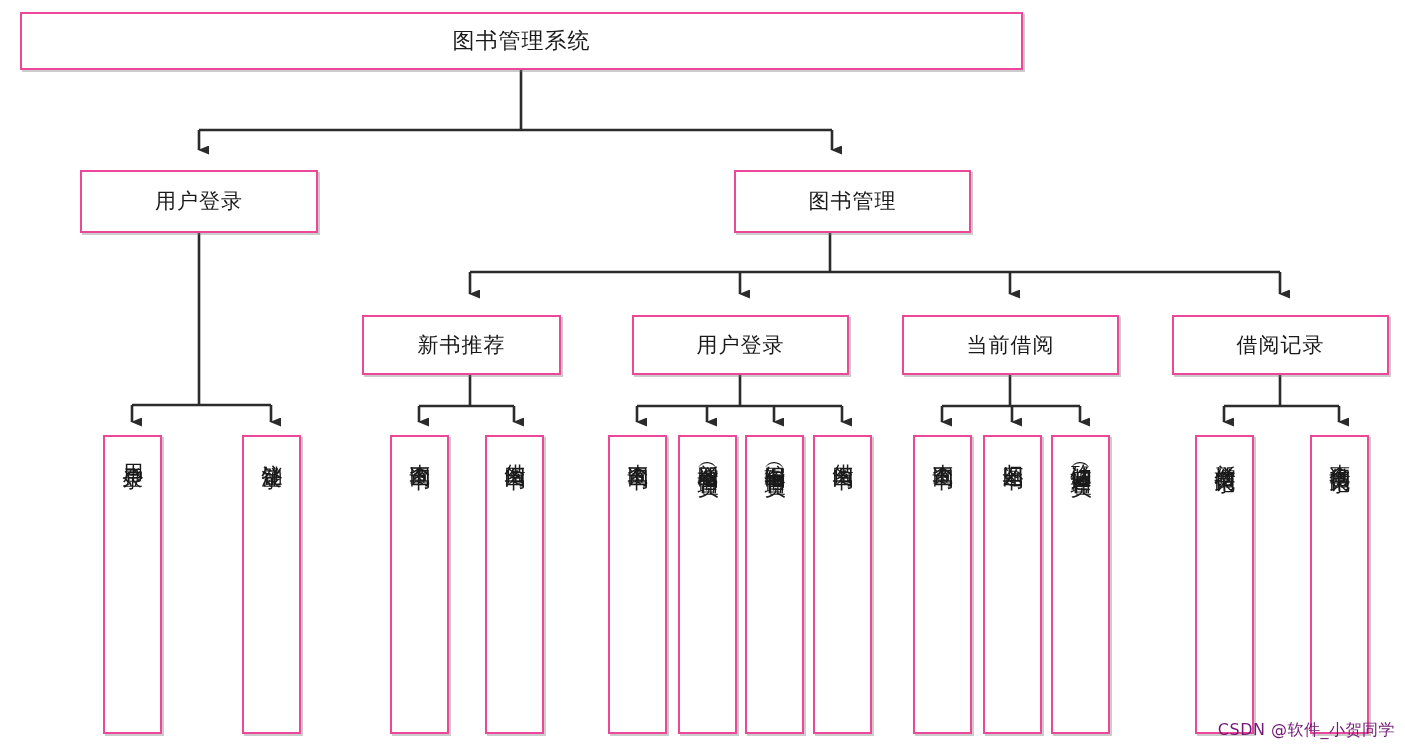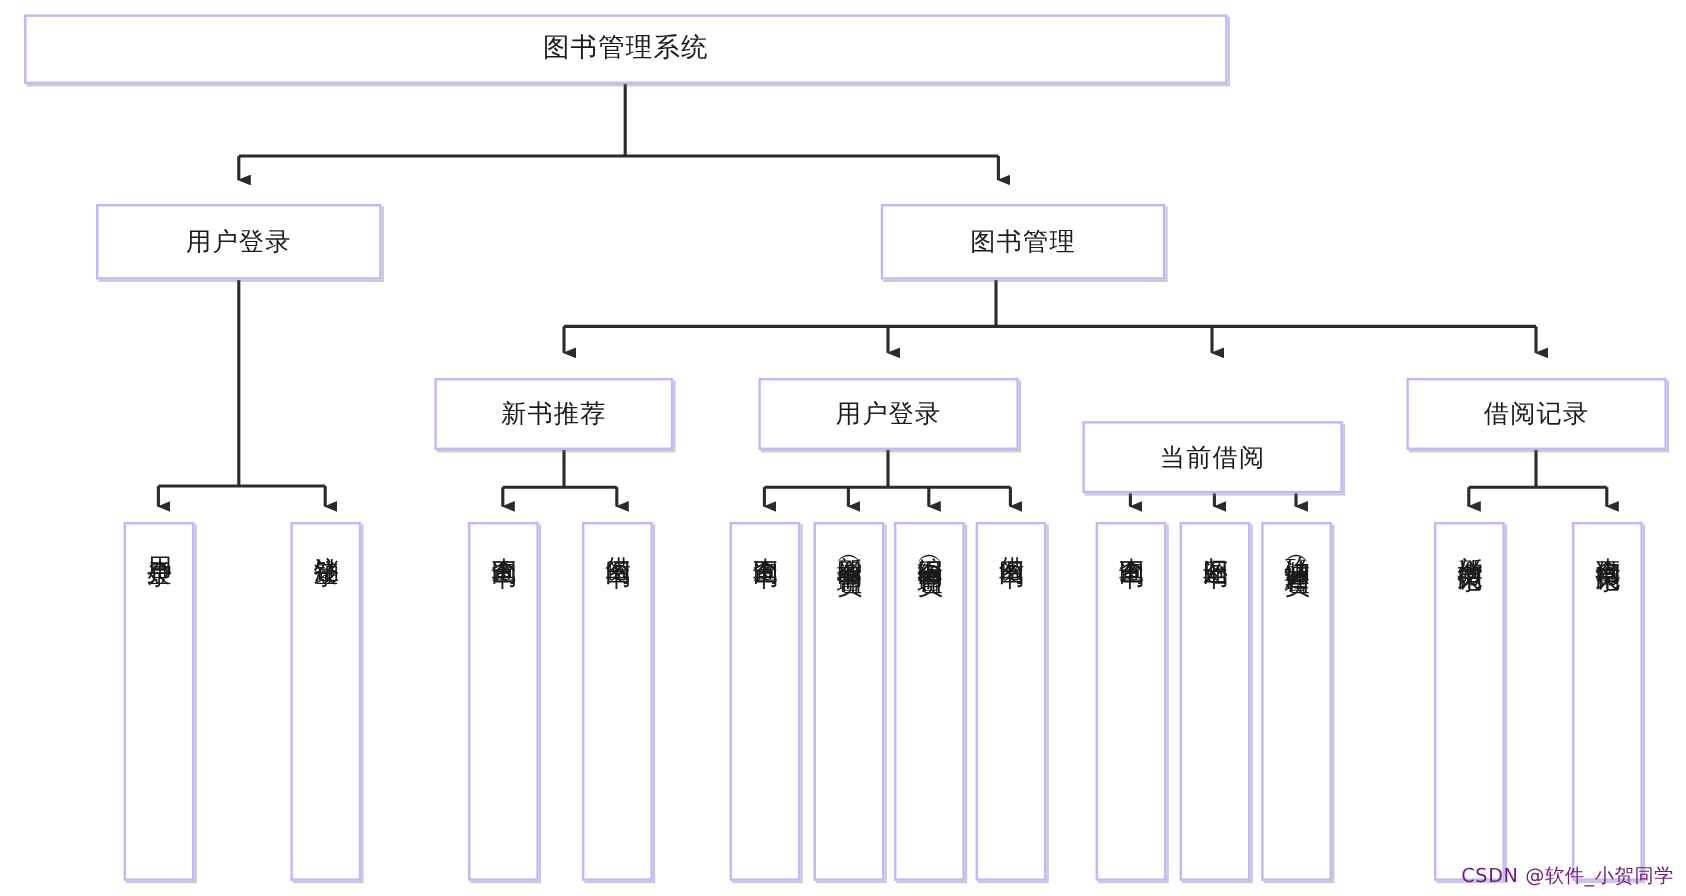--- a/index.html
+++ b/index.html
@@ -22,21 +22,21 @@
     left: 0;
     top: 0;
     width: 1405px;
     height: 747px;
     pointer-events: none;
   }
   .node {
     position: absolute;
     box-sizing: border-box;
     background: #ffffff;
-    border: 2px solid #c4b5fd;
+    border: 2px solid #ec4899;
     box-shadow: 2px 2px 0 rgba(120,120,120,0.38);
     display: flex;
     align-items: center;
     justify-content: center;
     color: #1a1a1a;
   }
   .node.horiz {
     font-size: 21px;
     letter-spacing: 1px;
     line-height: 1.15;
@@ -134,21 +134,21 @@
   <div class="node horiz" style="left:734px;top:170px;width:237px;height:63px;">
     <span>图书管理</span>
   </div>
 
   <div class="node horiz" style="left:362px;top:315px;width:199px;height:60px;">
     <span>新书推荐</span>
   </div>
   <div class="node horiz" style="left:632px;top:315px;width:217px;height:60px;">
     <span>用户登录</span>
   </div>
-  <div class="node horiz" style="left:902px;top:315px;width:217px;height:60px;margin-top:36px;">
+  <div class="node horiz" style="left:902px;top:315px;width:217px;height:60px;">
     <span>当前借阅</span>
   </div>
   <div class="node horiz" style="left:1172px;top:315px;width:217px;height:60px;">
     <span>借阅记录</span>
   </div>
 
   <div class="node vert" style="left:103px;top:435px;width:59px;height:299px;">
     <span class="vert-text">用户登录</span>
   </div>
   <div class="node vert" style="left:242px;top:435px;width:59px;height:299px;">

